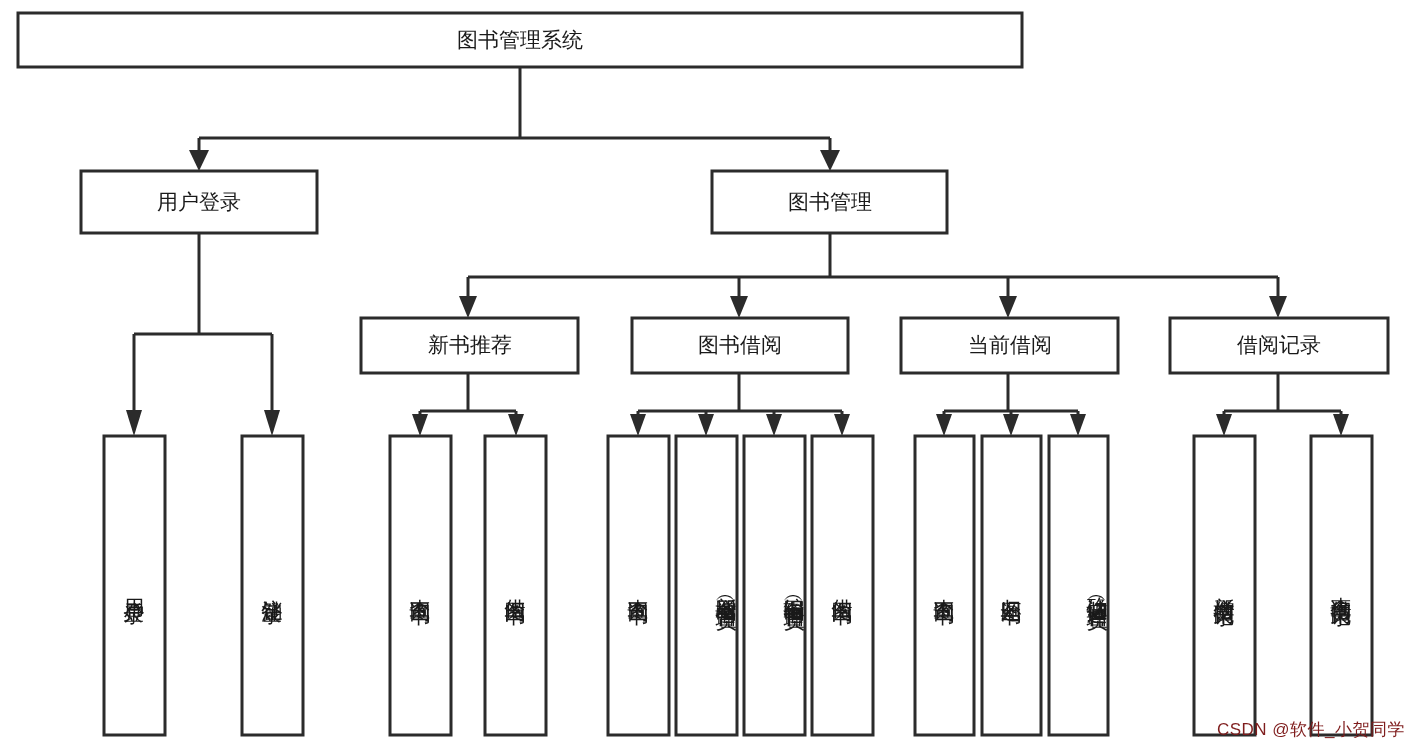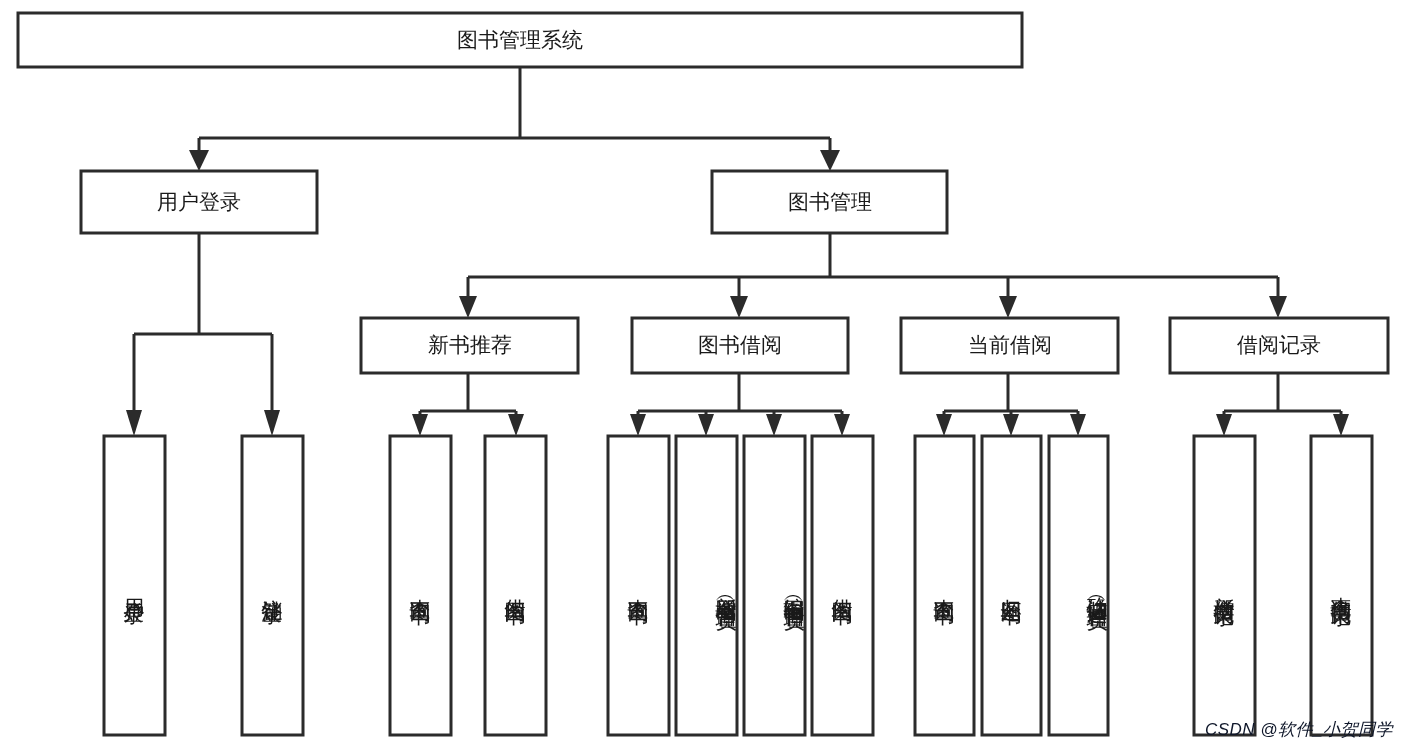--- a/index.html
+++ b/index.html
@@ -59,28 +59,27 @@
     letter-spacing: 2px;
     display: flex;
     align-items: center;
     justify-content: center;
     text-align: center;
     white-space: nowrap;
     pointer-events: none;
   }
   .watermark {
     position: absolute;
-    right: 12px;
+    right: 0;
     bottom: 6px;
     font-family: "Liberation Sans", "DejaVu Sans", sans-serif;
     font-size: 17px;
-    color: #0f172a;
+    color: #7f1d1d;
     white-space: nowrap;
     letter-spacing: 0.5px;
-    font-style: italic;
   }
 </style>
 </head>
 <body>
 
 <div id="diagram-root">
 
   <svg class="diagram" viewBox="0 0 1405 747">
 
     <g>

